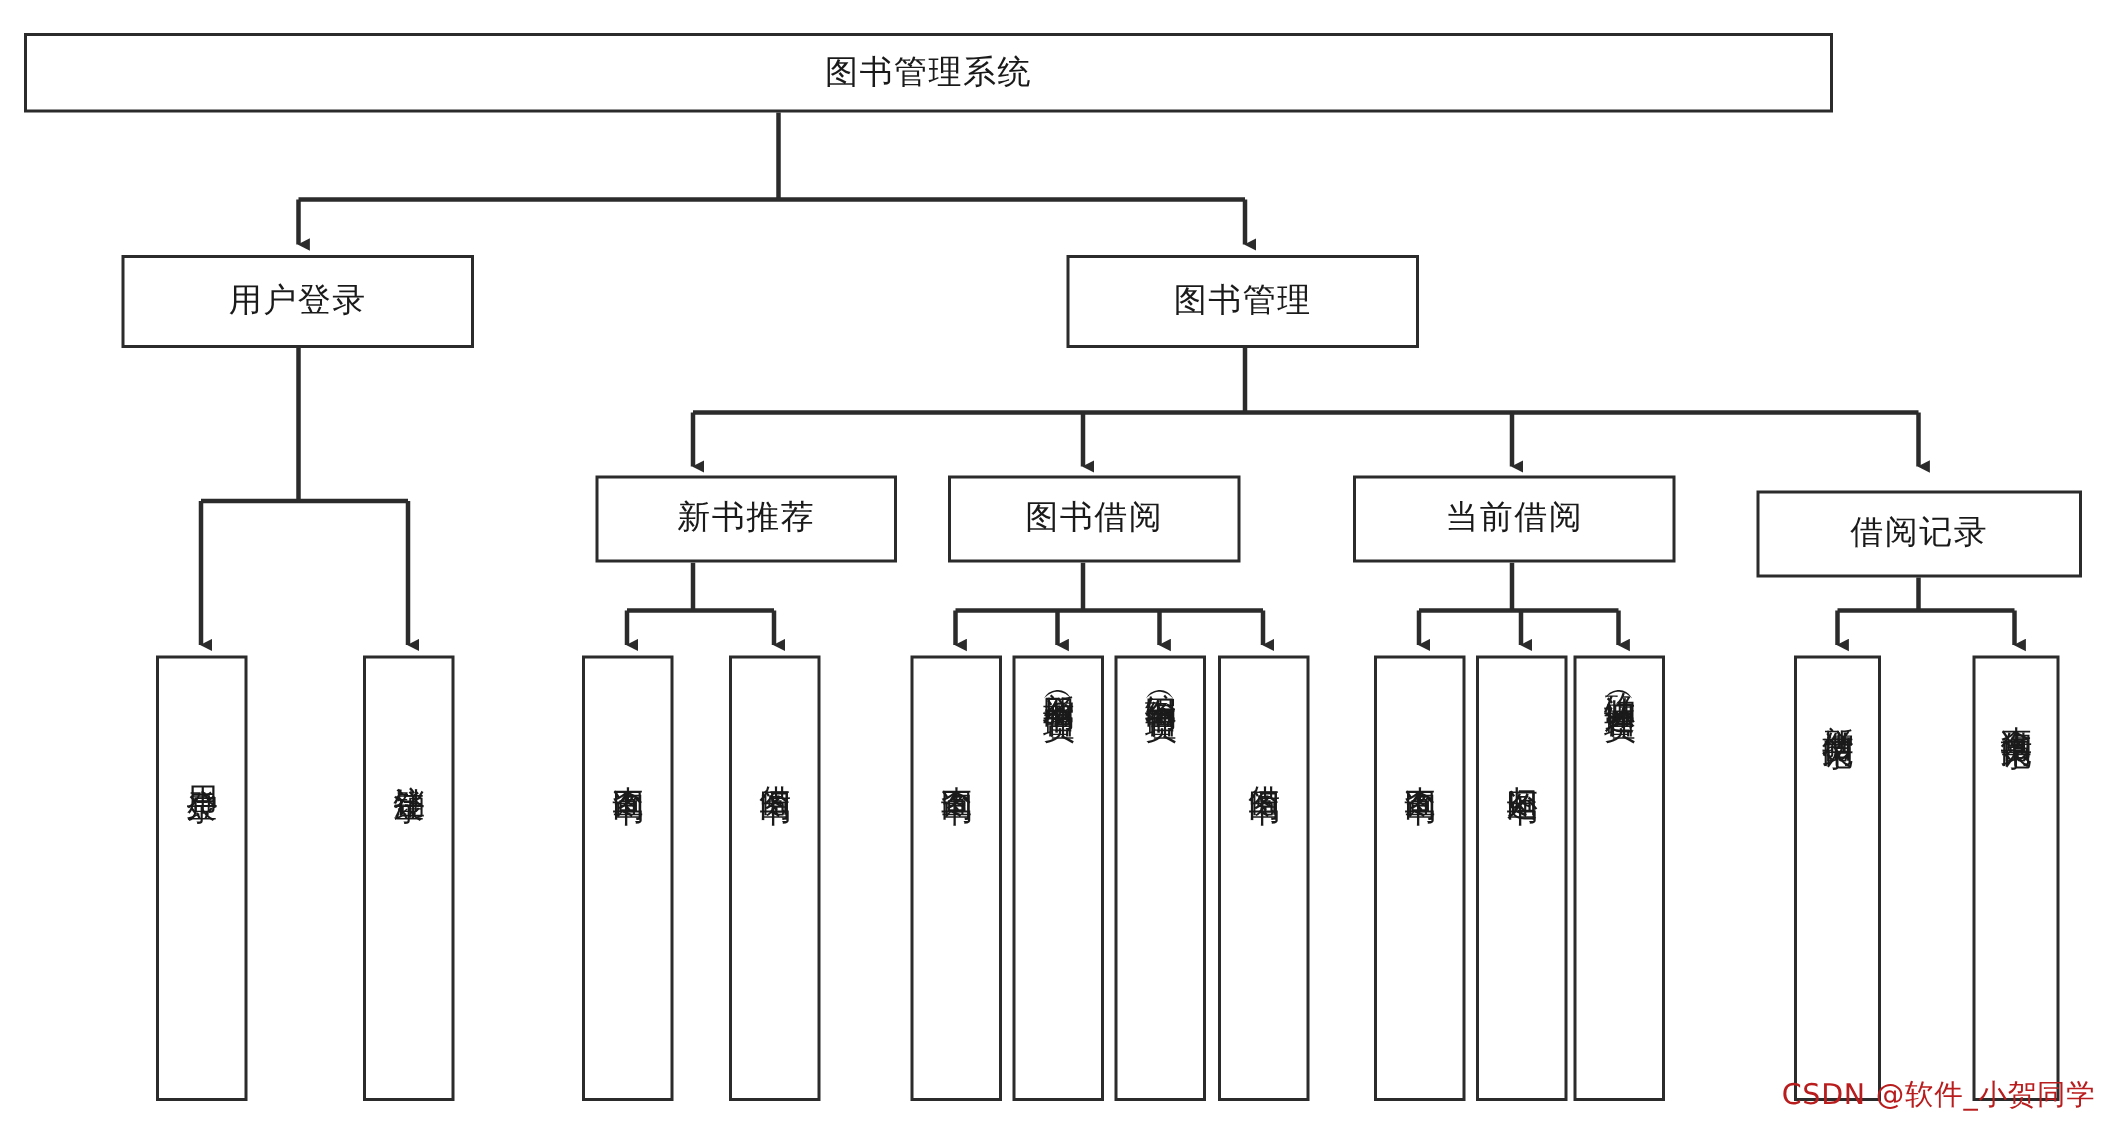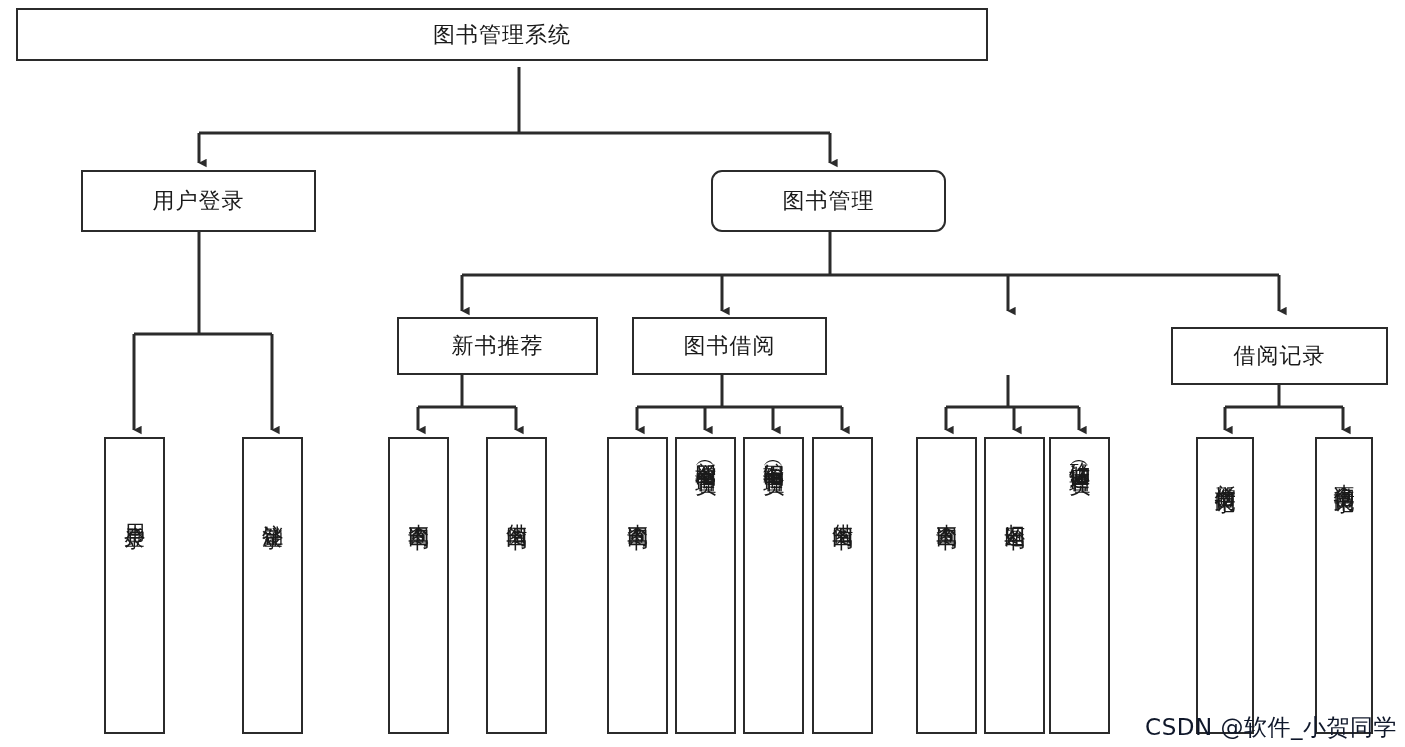--- a/index.html
+++ b/index.html
@@ -57,22 +57,22 @@
     position: absolute;
     left: 0; top: 0;
     width: 1405px;
     height: 747px;
     pointer-events: none;
   }
   .watermark {
     position: absolute;
     right: 8px;
     bottom: 4px;
-    font-size: 23px;
-    color: #0f172a;
+    font-size: 19px;
+    color: #b91c1c;
     letter-spacing: 0.5px;
     white-space: nowrap;
   }
 </style>
 </head>
 <body>
 
 <div id="diagram-root">
 
   <svg class="connectors" viewBox="0 0 1405 747">
@@ -121,37 +121,40 @@
       <path d="M1014,407 L1014,430" marker-end="url(#arrowhead)"></path>
       <path d="M1079,407 L1079,430" marker-end="url(#arrowhead)"></path>
 
       <path d="M1279,375 L1279,407"></path>
       <path d="M1225,407 L1343,407"></path>
       <path d="M1225,407 L1225,430" marker-end="url(#arrowhead)"></path>
       <path d="M1343,407 L1343,430" marker-end="url(#arrowhead)"></path>
     </g>
   </svg>
 
-  <div class="node-box" style="left:16px; top:8px; width:972px; height:53px;">
+  <div class="node-box" style="left:16px; top:22px; width:1206px; height:53px;">
     <span class="node-label-h">图书管理系统</span>
   </div>
 
   <div class="node-box" style="left:81px; top:170px; width:235px; height:62px;">
     <span class="node-label-h">用户登录</span>
   </div>
-  <div class="node-box" style="left:711px; top:170px; width:235px; height:62px;border-radius:11px;">
+  <div class="node-box" style="left:711px; top:170px; width:235px; height:62px;">
     <span class="node-label-h">图书管理</span>
   </div>
 
   <div class="node-box" style="left:361px; top:317px; width:201px; height:58px;margin-left:36px;">
     <span class="node-label-h">新书推荐</span>
   </div>
   <div class="node-box" style="left:632px; top:317px; width:195px; height:58px;">
     <span class="node-label-h">图书借阅</span>
   </div>
+  <div class="node-box" style="left:902px; top:317px; width:215px; height:58px;">
+    <span class="node-label-h">当前借阅</span>
+  </div>
   <div class="node-box" style="left:1171px; top:327px; width:217px; height:58px;">
     <span class="node-label-h">借阅记录</span>
   </div>
 
   <div class="node-box leaf leaf-short" style="left:104px; top:437px; width:61px; height:297px;">
     <span class="node-label-v">用户登录</span>
   </div>
   <div class="node-box leaf leaf-short" style="left:242px; top:437px; width:61px; height:297px;">
     <span class="node-label-v">注销登录</span>
   </div>

